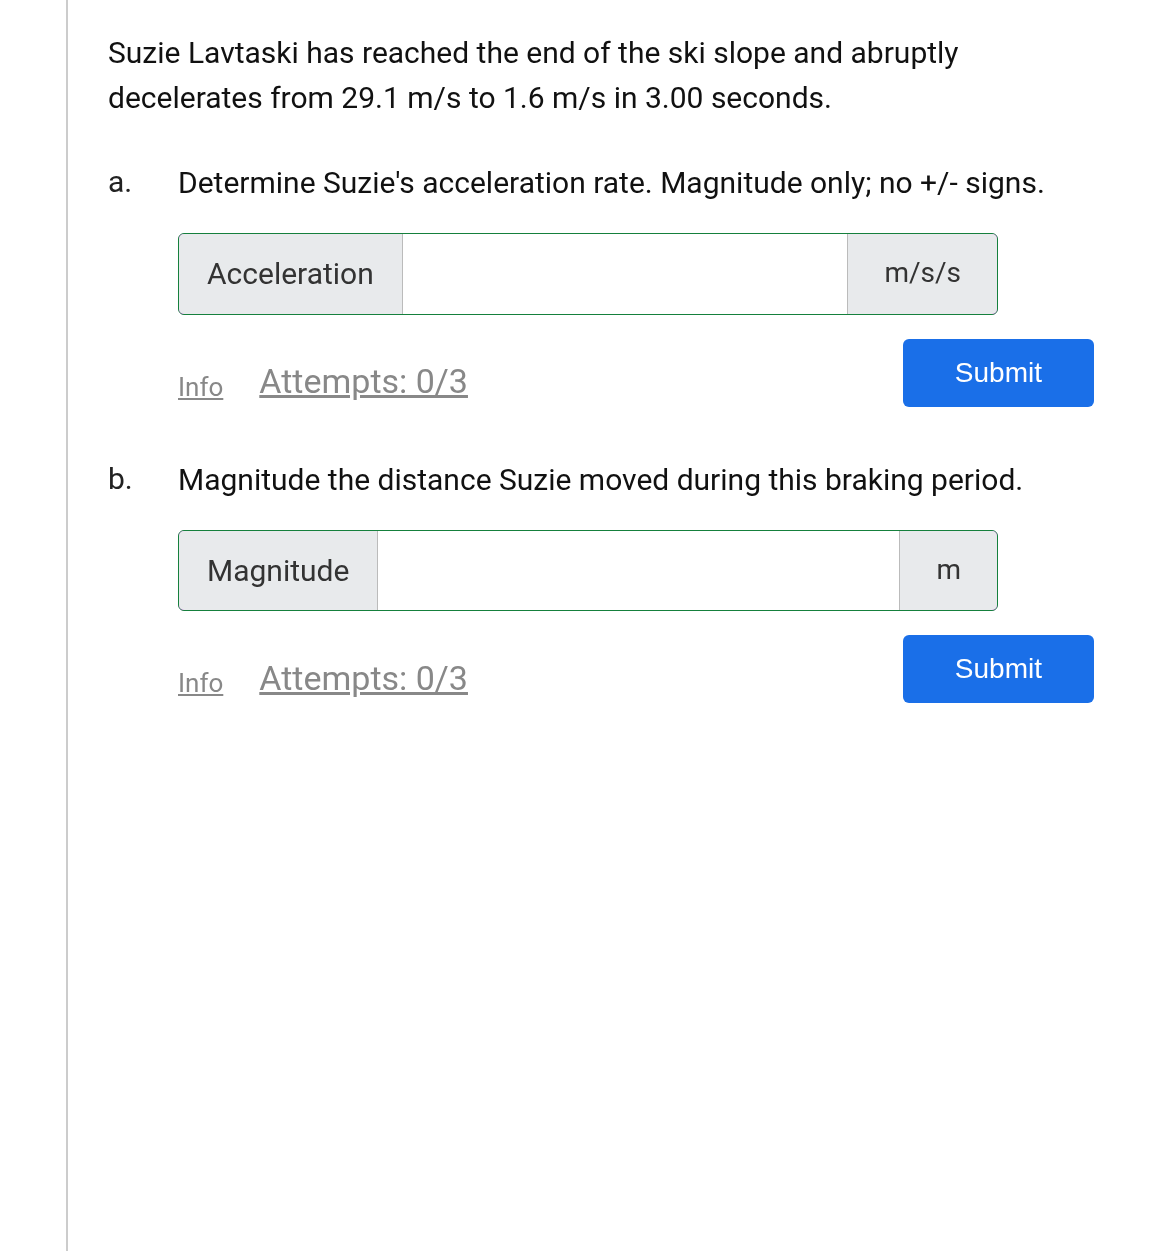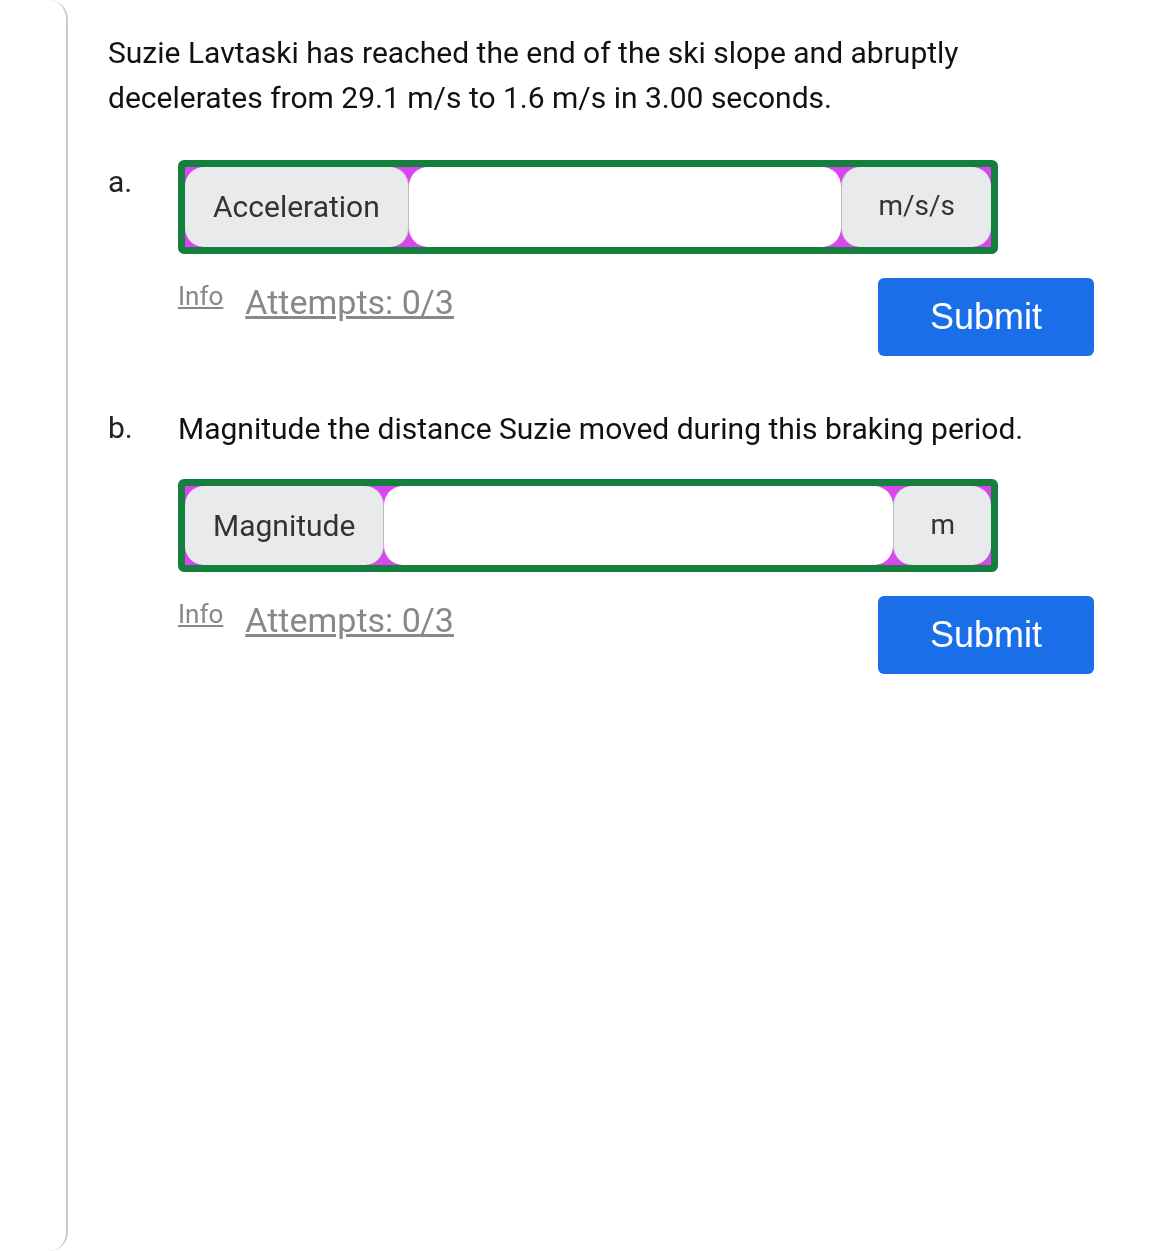--- a/index.html
+++ b/index.html
@@ -1,19 +1,18 @@
 <!DOCTYPE html>
 <html><head>
   <meta charset="utf-8">
   <style>
     * {
       box-sizing: border-box;
       margin: 0;
       padding: 0;
-      border-radius: 19px;
     }
 
     body {
       font-family: -apple-system, BlinkMacSystemFont, 'Segoe UI', Roboto, sans-serif;
       background: #fff;
       color: #222;
       font-size: 28px;
       line-height: 1.45;
       width: 1154px;
       min-height: 1251px;
@@ -64,21 +63,21 @@
     .part-question {
       font-size: 30px;
       line-height: 1.5;
       margin-bottom: 28px;
       color: #111;
     }
 
     .answer-row {
       display: flex;
       align-items: stretch;
-      border: 7px solid #15803d;
+      border: 1px solid #15803d;
       border-radius: 6px;
       overflow: hidden;
       background: #d946ef;
       margin-bottom: 24px;
       max-width: 820px;
     }
 
     .answer-label {
       padding: 18px 28px;
       font-size: 30px;
@@ -106,22 +105,22 @@
       color: #333;
       background: #e8eaec;
       border-left: 1px solid #bbb;
       display: flex;
       align-items: center;
       white-space: nowrap;
     }
 
     .action-row {
       display: flex;
-      align-items: flex-start;
-      gap: 22px;
+      align-items: flex-end;
+      gap: 36px;
       margin-top: 8px;
     }
 
     .info-link {
       font-size: 26px;
       color: #888;
       text-decoration: underline;
       cursor: pointer;
     }
 
@@ -130,38 +129,39 @@
       color: #888;
       text-decoration: underline;
       cursor: pointer;
     }
 
     .submit-btn {
       background: #1a6fe8;
       color: #fff;
       border: none;
       border-radius: 6px;
-      font-size: 36px;
+      font-size: 28px;
       padding: 18px 52px;
       cursor: pointer;
       margin-left: auto;
     }
   </style>
 </head>
 <body>
 
 <div class="page-container">
   <div class="left-border"></div>
   <div class="content-area">
 
     <p class="problem-intro">Suzie Lavtaski has reached the end of the ski slope and abruptly decelerates from 29.1 m/s to 1.6 m/s in 3.00 seconds.</p>
 
     <div class="part">
       <div class="part-label">a.</div>
       <div class="part-content">
+        <p class="part-question">Determine Suzie's acceleration rate. Magnitude only; no +/- signs.</p>
         <div class="answer-row">
           <span class="answer-label">Acceleration</span>
           <input class="answer-input" type="text" value="" style="">
           <span class="answer-unit">m/s/s</span>
         </div>
         <div class="action-row">
           <a class="info-link" href="#">Info</a>
           <a class="attempts-link" href="#">Attempts: 0/3</a>
           <button class="submit-btn">Submit</button>
         </div>

